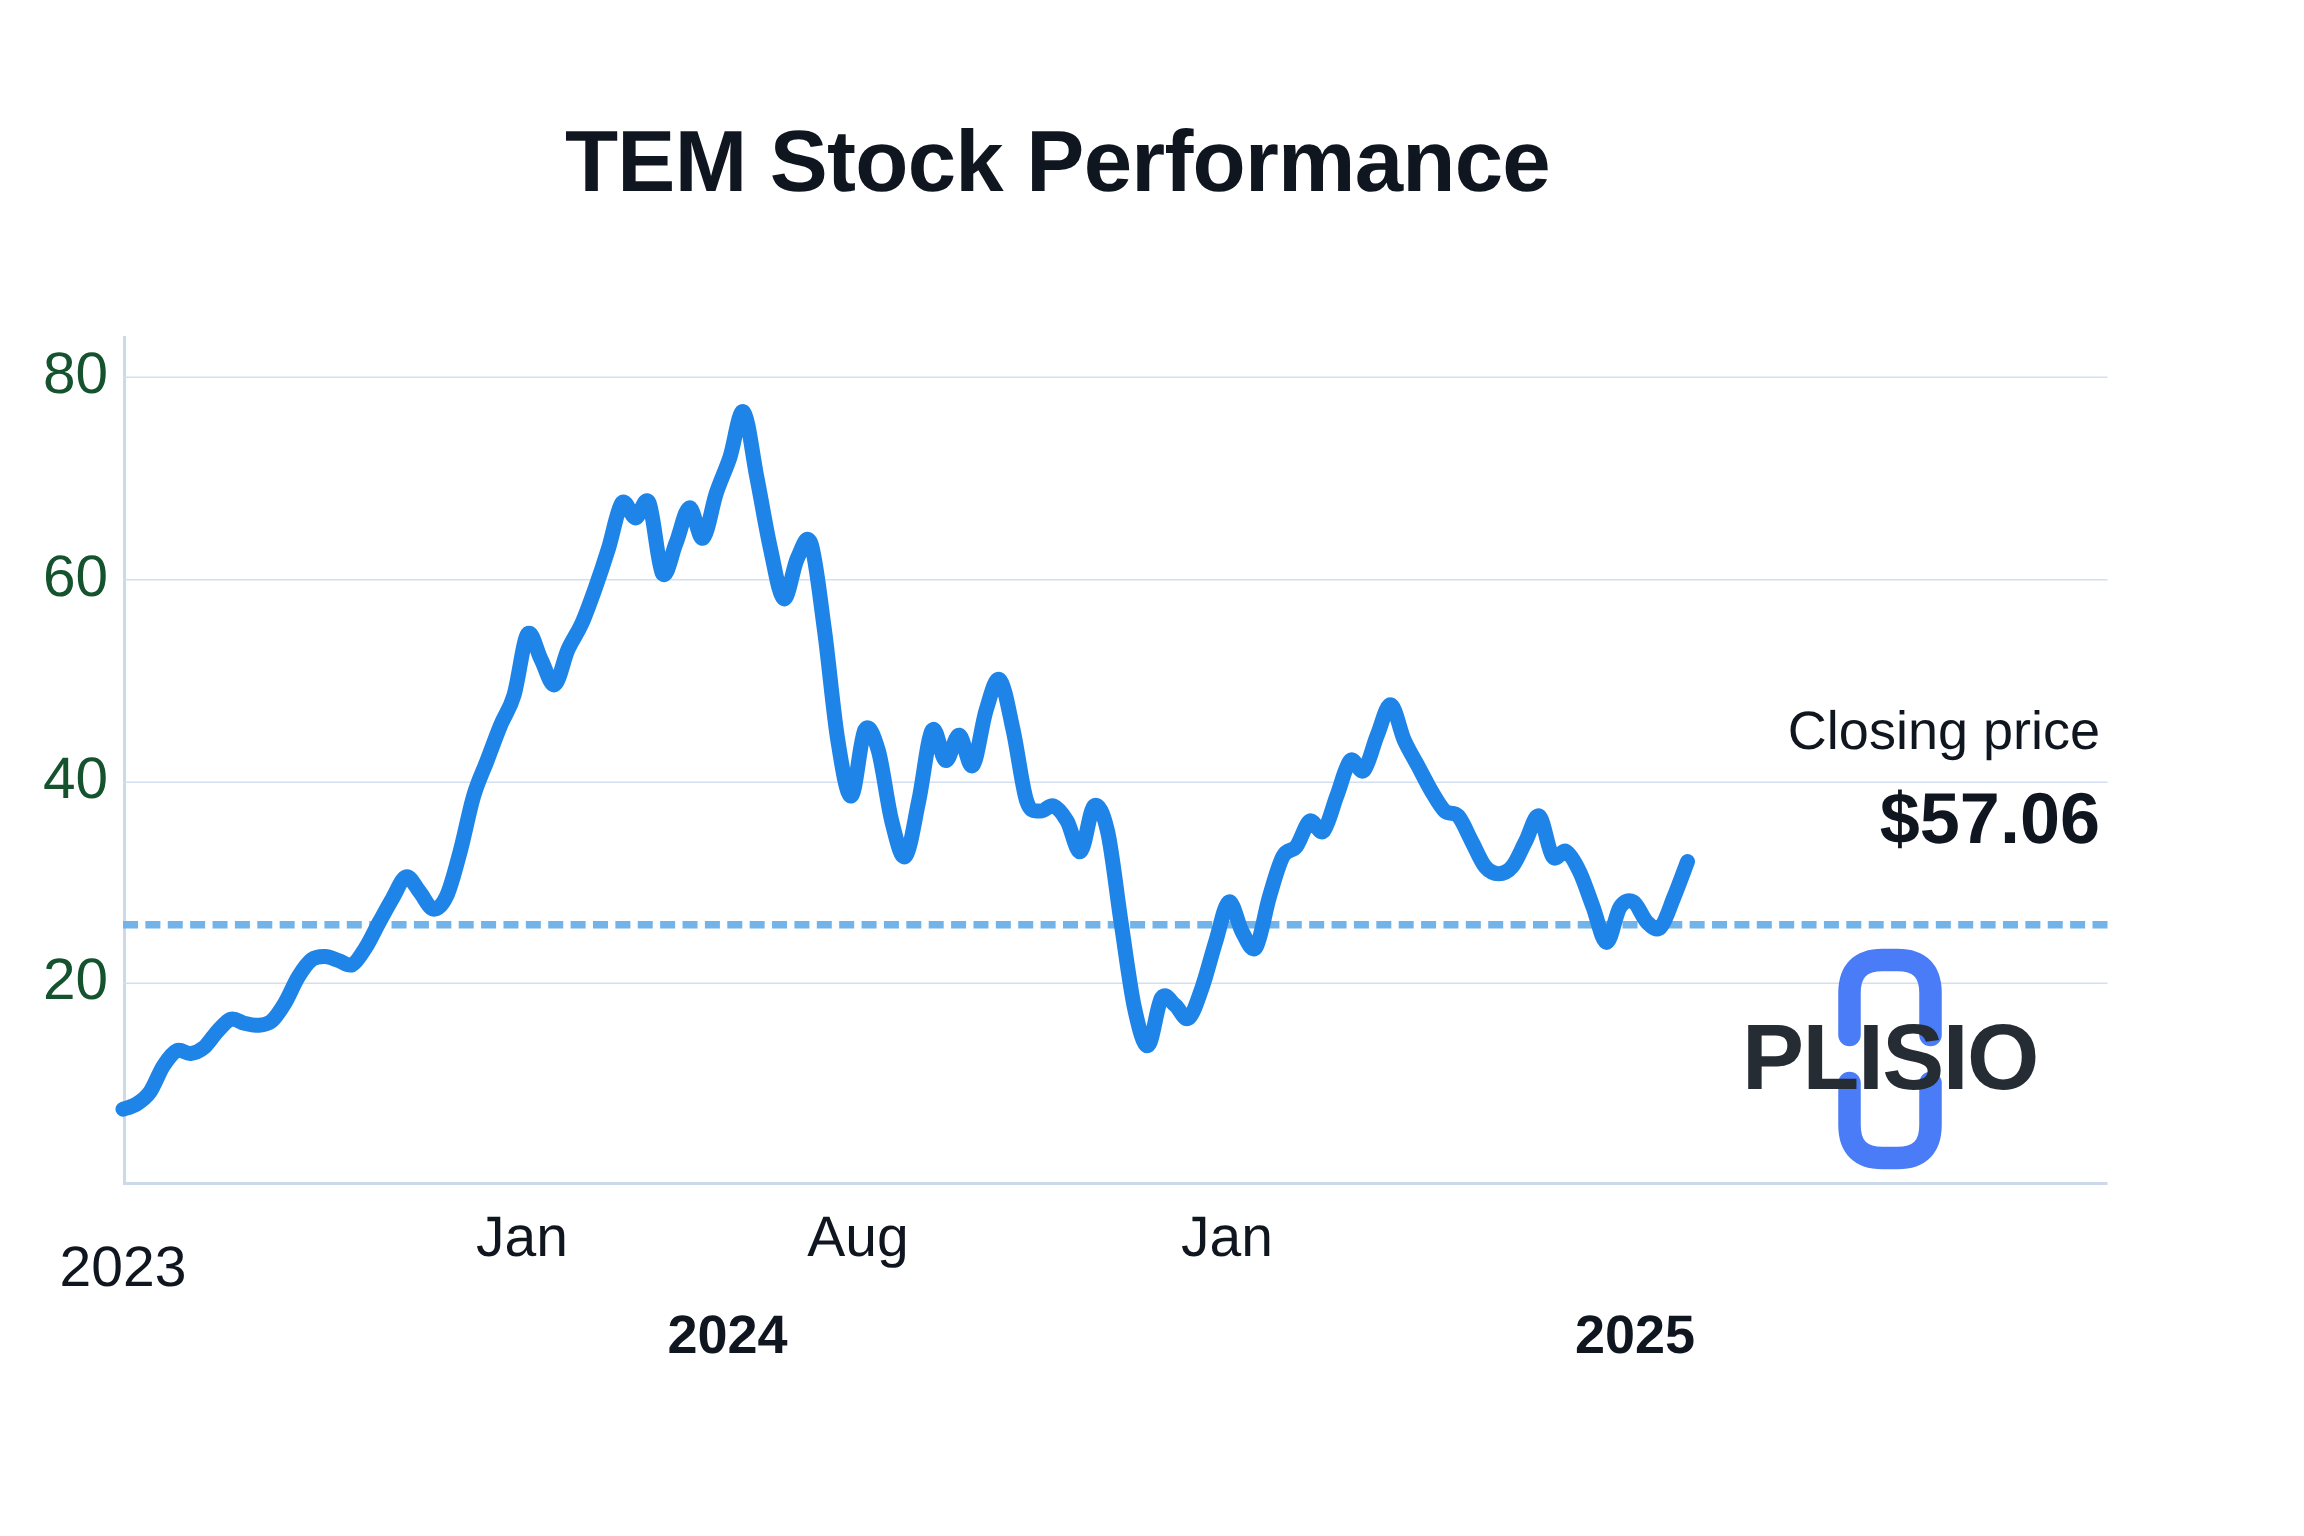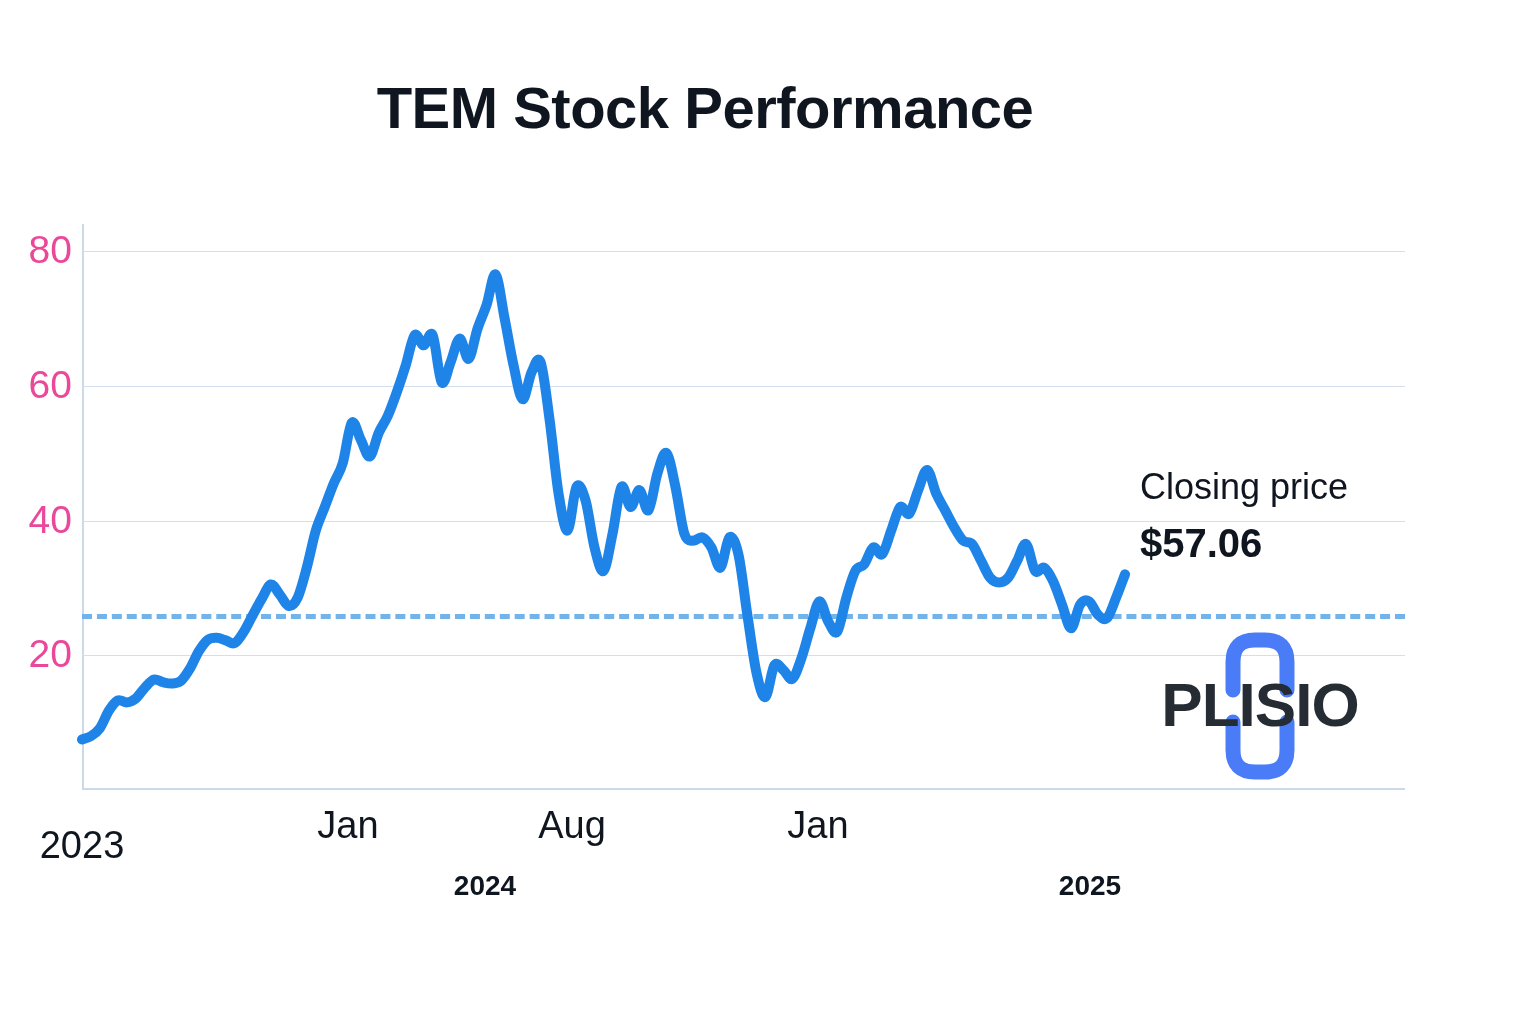--- a/index.html
+++ b/index.html
@@ -76,39 +76,39 @@
     width: 1323px;
     height: 0;
     border-top: 5px dashed #72b4ea;
   }
   .ylabel {
     position: absolute;
     width: 64px;
     text-align: right;
     font-size: 39px;
     font-weight: 400;
-    color: #ec4899;
+    color: #14532d;
     line-height: 1;
   }
 
   
   .xlabel {
     position: absolute;
     top: 806px;
     font-size: 38px;
     font-weight: 400;
     color: #10161f;
     line-height: 1;
     transform: translateX(-50%);
     white-space: nowrap;
   }
   .xlabel-year {
     position: absolute;
     top: 872px;
-    font-size: 28px;
+    font-size: 36px;
     font-weight: 700;
     color: #10161f;
     line-height: 1;
     transform: translateX(-50%);
     white-space: nowrap;
   }
 
   
   .series-svg {
     position: absolute;
@@ -118,32 +118,32 @@
     height: 566px;
     overflow: visible;
   }
 
   
   .annot {
     position: absolute;
     left: 1140px;
     top: 466px;
     width: 260px;
-    text-align: left;
+    text-align: right;
   }
   .annot-label {
     font-size: 36px;
     font-weight: 400;
     color: #10161f;
     line-height: 1.15;
     white-space: nowrap;
   }
   .annot-value {
     margin-top: 14px;
-    font-size: 40px;
+    font-size: 48px;
     font-weight: 700;
     color: #10161f;
     line-height: 1.1;
     white-space: nowrap;
   }
 
   
   .logo {
     position: absolute;
     left: 1135px;

